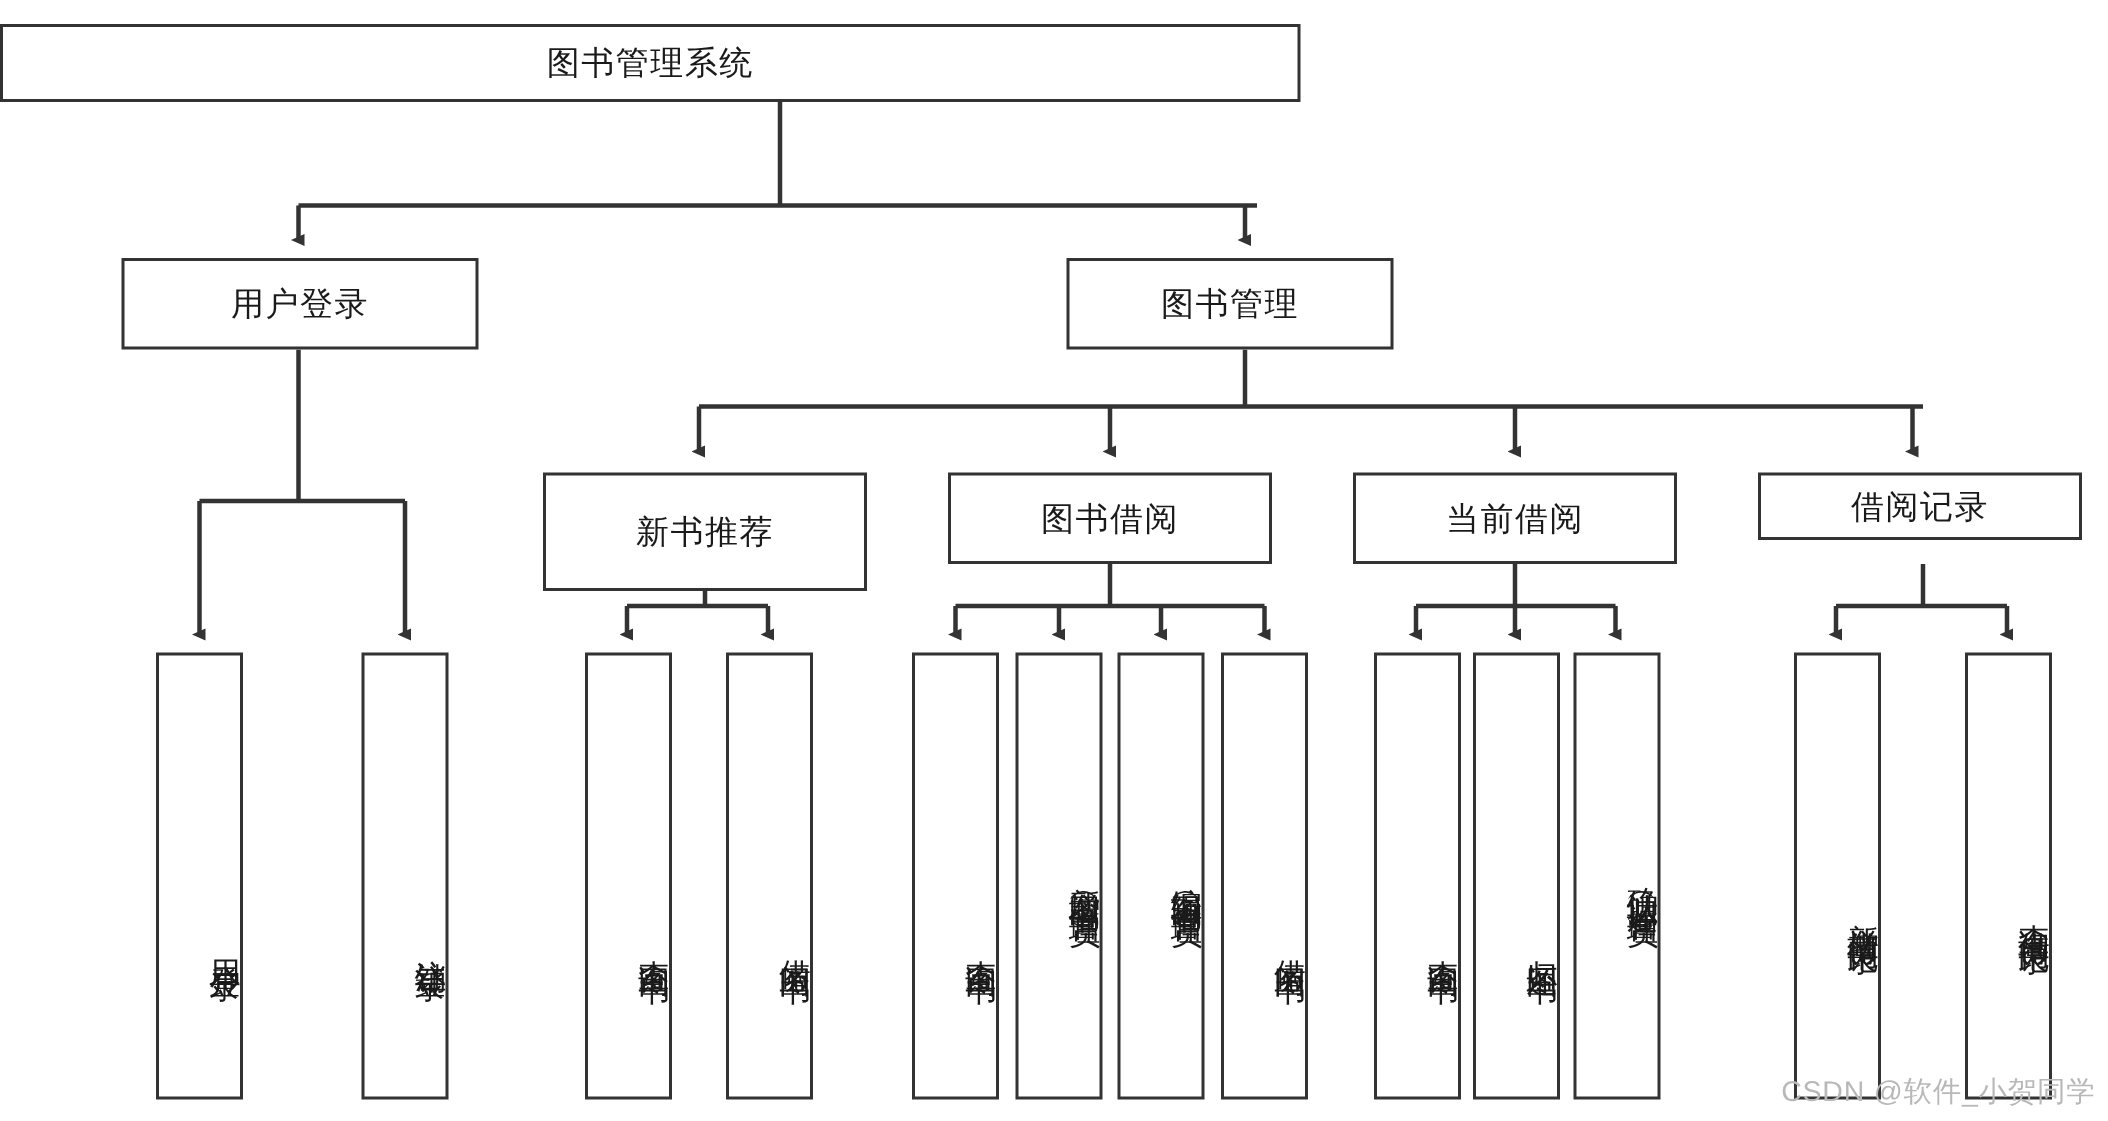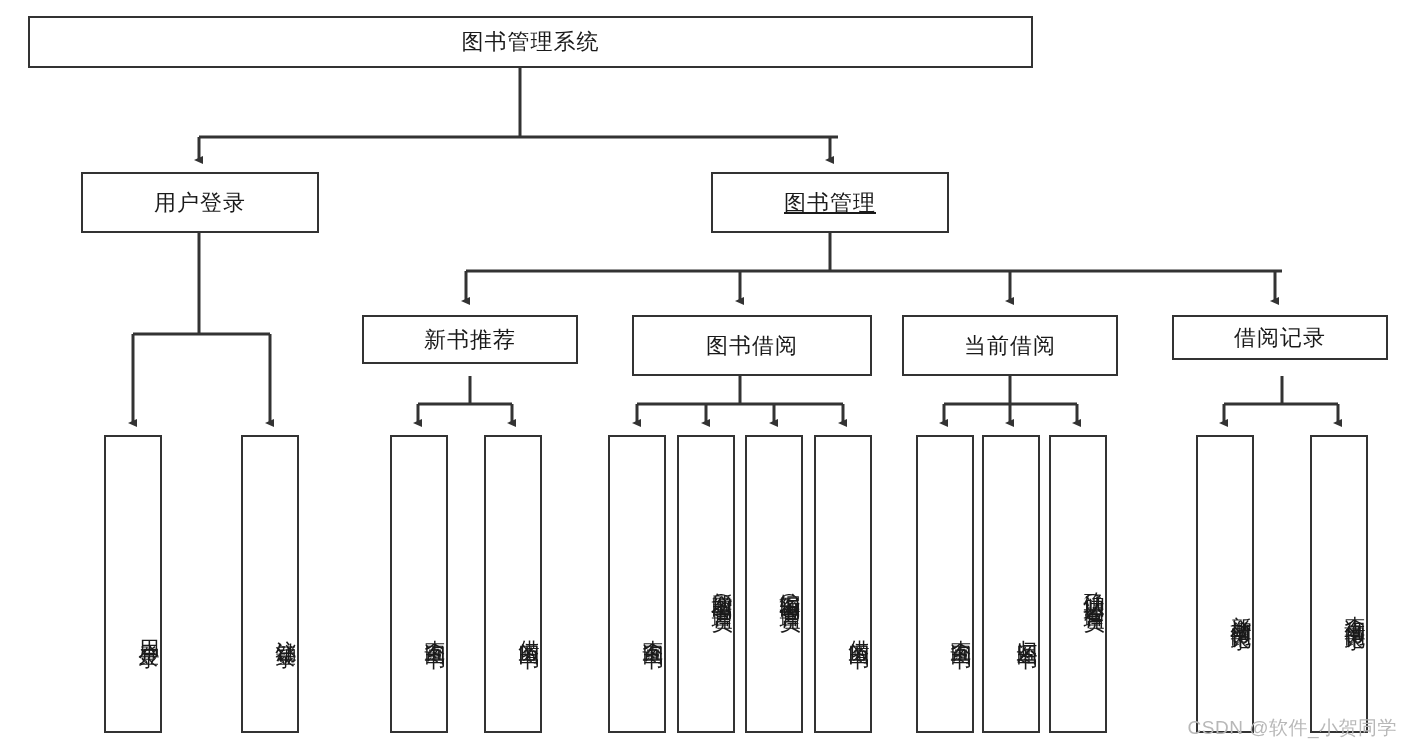--- a/index.html
+++ b/index.html
@@ -111,35 +111,35 @@
       <path d="M1010,404 L1010,423" marker-end="url(#arrow)"></path>
       <path d="M1077,404 L1077,423" marker-end="url(#arrow)"></path>
 
       <path d="M1282,376 L1282,404"></path>
       <path d="M1224,404 L1338,404"></path>
       <path d="M1224,404 L1224,423" marker-end="url(#arrow)"></path>
       <path d="M1338,404 L1338,423" marker-end="url(#arrow)"></path>
     </g>
   </svg>
 
-  <div class="node horiz" style="left:28px; top:16px; width:1005px; height:52px;">
+  <div class="node horiz" style="left:0; top:16px; width:867px; height:52px;">
     <span class="node-label">图书管理系统</span>
   </div>
 
   <div class="node horiz" style="left:81px; top:172px; width:238px; height:61px;">
     <span class="node-label">用户登录</span>
   </div>
-  <div class="node horiz" style="left:711px; top:172px; width:238px; height:61px;text-decoration:underline;">
+  <div class="node horiz" style="left:711px; top:172px; width:218px; height:61px;">
     <span class="node-label">图书管理</span>
   </div>
 
-  <div class="node horiz" style="left:362px; top:315px; width:216px; height:49px;">
+  <div class="node horiz" style="left:362px; top:315px; width:216px; height:79px;">
     <span class="node-label">新书推荐</span>
   </div>
-  <div class="node horiz" style="left:632px; top:315px; width:240px; height:61px;">
+  <div class="node horiz" style="left:632px; top:315px; width:216px; height:61px;">
     <span class="node-label">图书借阅</span>
   </div>
   <div class="node horiz" style="left:902px; top:315px; width:216px; height:61px;">
     <span class="node-label">当前借阅</span>
   </div>
   <div class="node horiz" style="left:1172px; top:315px; width:216px; height:45px;">
     <span class="node-label">借阅记录</span>
   </div>
 
   <div class="node vert" style="left:104px; top:435px; width:58px; height:298px; padding-top:90px;">

